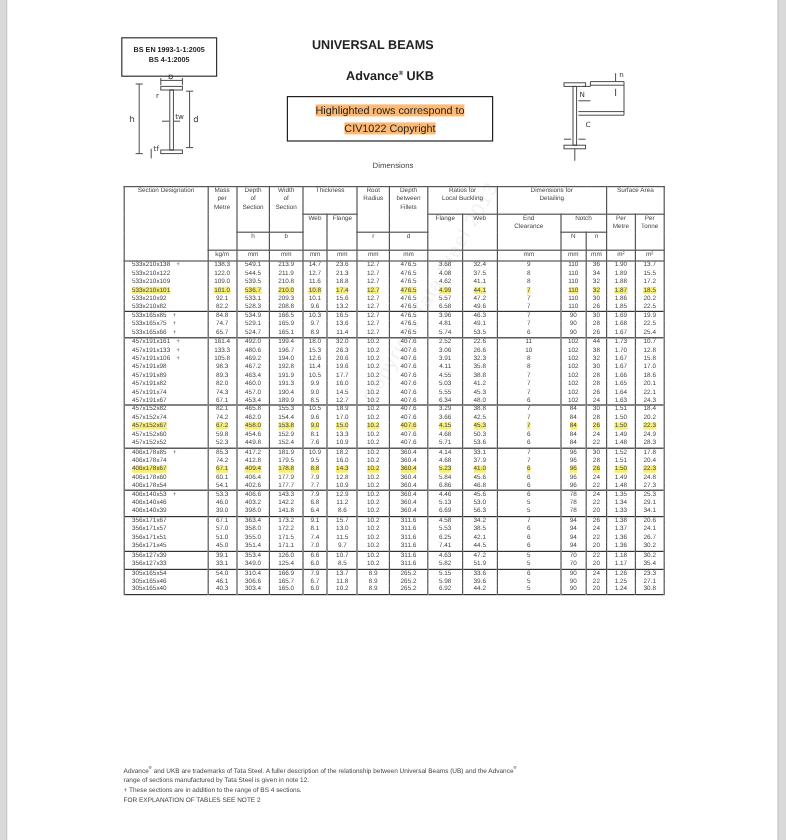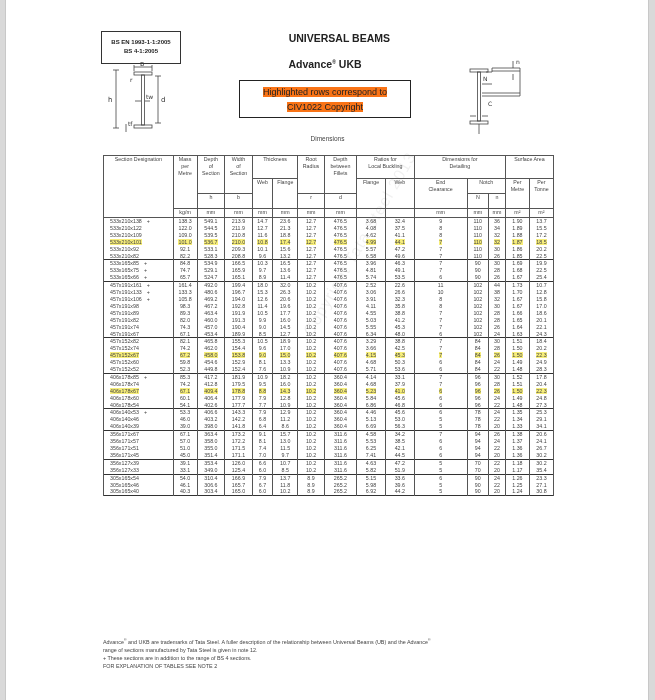--- a/index.html
+++ b/index.html
@@ -11,29 +11,29 @@
     position: relative;
   }
   .edge-left { position: absolute; left: 0; top: 0; width: 5px; height: 700px; background: #d9d9d9; border-right: 1px solid #c8c8c8; }
   .edge-right { position: absolute; right: 0; top: 0; width: 6px; height: 700px; background: #d9d9d9; border-left: 1px solid #c8c8c8; }
 
   .std-box {
     position: absolute; left: 101px; top: 31px; width: 80px; height: 33px;
     border: 1px solid #333; font-size: 6px; font-weight: bold; text-align: center;
     line-height: 9px; box-sizing: border-box; padding-top: 6px; color: #222;
   }
-  .title { position: absolute; left: 260px; top: 32px; width: 130px; text-align: right; font-size: 10.5px; font-weight: bold; color: #222; }
+  .title { position: absolute; left: 260px; top: 32px; width: 130px; text-align: left; font-size: 10.5px; font-weight: bold; color: #222; }
   .subtitle { position: absolute; left: 260px; top: 58px; width: 130px; text-align: center; font-size: 10.5px; font-weight: bold; color: #222; }
   .subtitle sup { font-size: 5px; }
   .note-box {
     position: absolute; left: 239px; top: 80px; width: 172px; height: 38px;
     border: 1px solid #222; box-sizing: border-box; text-align: center;
     font-size: 9px; line-height: 15px; padding-top: 4px; color: #222;
   }
-  .note-box span { background: #f97316; }
+  .note-box span { background: #fdba74; }
   .dims-label { position: absolute; left: 290px; top: 135px; width: 75px; text-align: center; font-size: 6.5px; color: #444; }
   .watermark {
     position: absolute; left: 300px; top: 330px; font-size: 16px; color: rgba(0,0,0,0.06);
     transform: rotate(-60deg); transform-origin: left top; white-space: nowrap; letter-spacing: 1px;
   }
   svg.diagram { position: absolute; }
 
   table.ub {
     position: absolute; left: 103px; top: 155px; width: 451px;
     border-collapse: collapse; font-size: 5.3px; color: #444;

